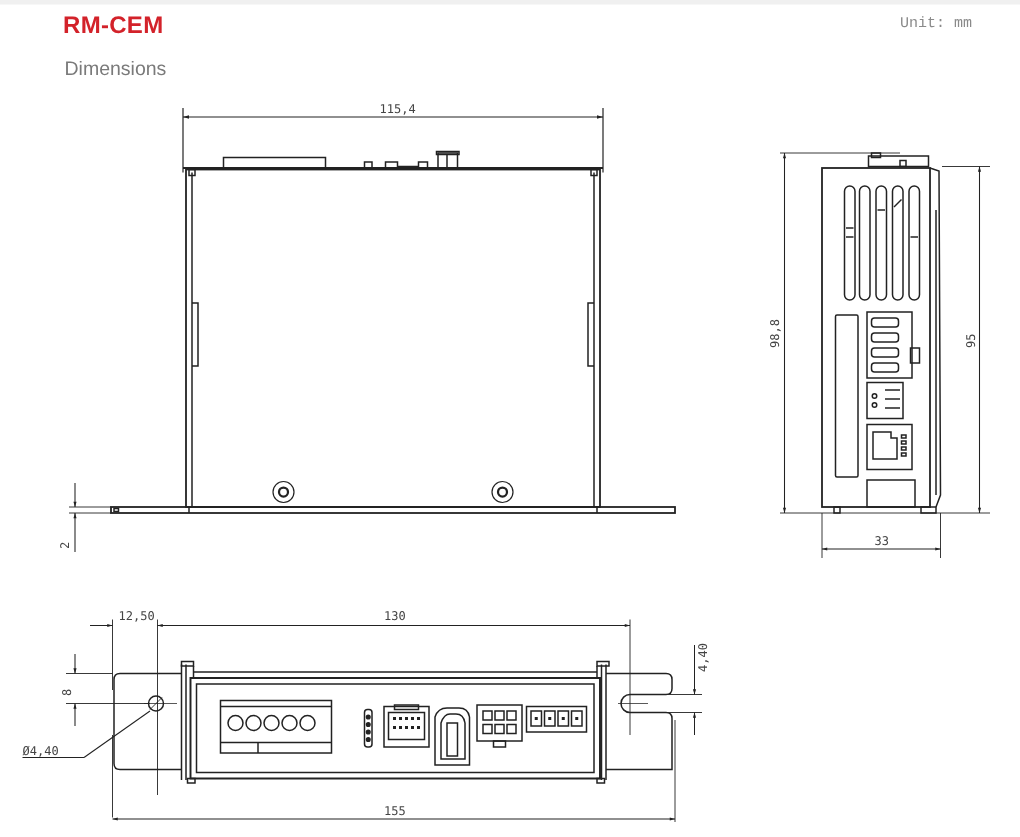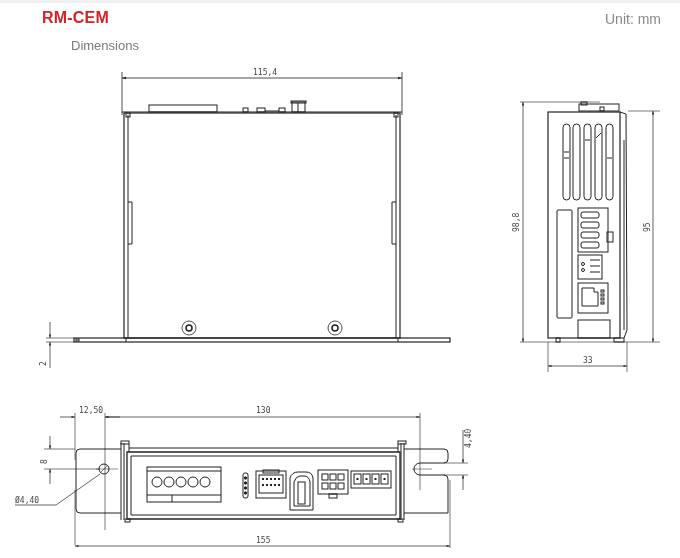--- a/index.html
+++ b/index.html
@@ -1,20 +1,20 @@
 <!DOCTYPE html>
 <html><head>
 <meta charset="utf-8">
 <style>
   html, body { margin:0; padding:0; background:#ffffff; }
   body { width:680px; height:558px; position:relative; overflow:hidden; font-family:"Liberation Sans", sans-serif; }
   .topbar { position:absolute; left:0; top:0; width:680px; height:3px; background:#f0f0f0; }
   .title { position:absolute; left:42px; top:9px; font-size:16px; font-weight:bold; color:#d3222a; letter-spacing:0.2px; font-family:"Liberation Sans", sans-serif; }
-  .subtitle { position:absolute; left:43px; top:38px; font-size:13px; color:#7a7a7a; font-family:"Liberation Sans", sans-serif;margin-left:28px; }
-  .unit { position:absolute; right:19px; top:11px; font-size:14px; color:#8a8a8a; font-family:Liberation Sans, sans-serif; }
+  .subtitle { position:absolute; left:43px; top:38px; font-size:13px; color:#7a7a7a; font-family:"Liberation Sans", sans-serif; }
+  .unit { position:absolute; right:32px; top:11px; font-size:10px; color:#8a8a8a; font-family:Liberation Mono, monospace; }
   svg { position:absolute; left:0; top:0; }
   .dim { font-family:"DejaVu Sans Mono", monospace; font-size:8px; fill:#444; }
 </style>
 </head>
 <body>
 
 <div class="topbar"></div>
 <div class="title">RM-CEM</div>
 <div class="subtitle">Dimensions</div>
 <div class="unit">Unit: mm</div>

